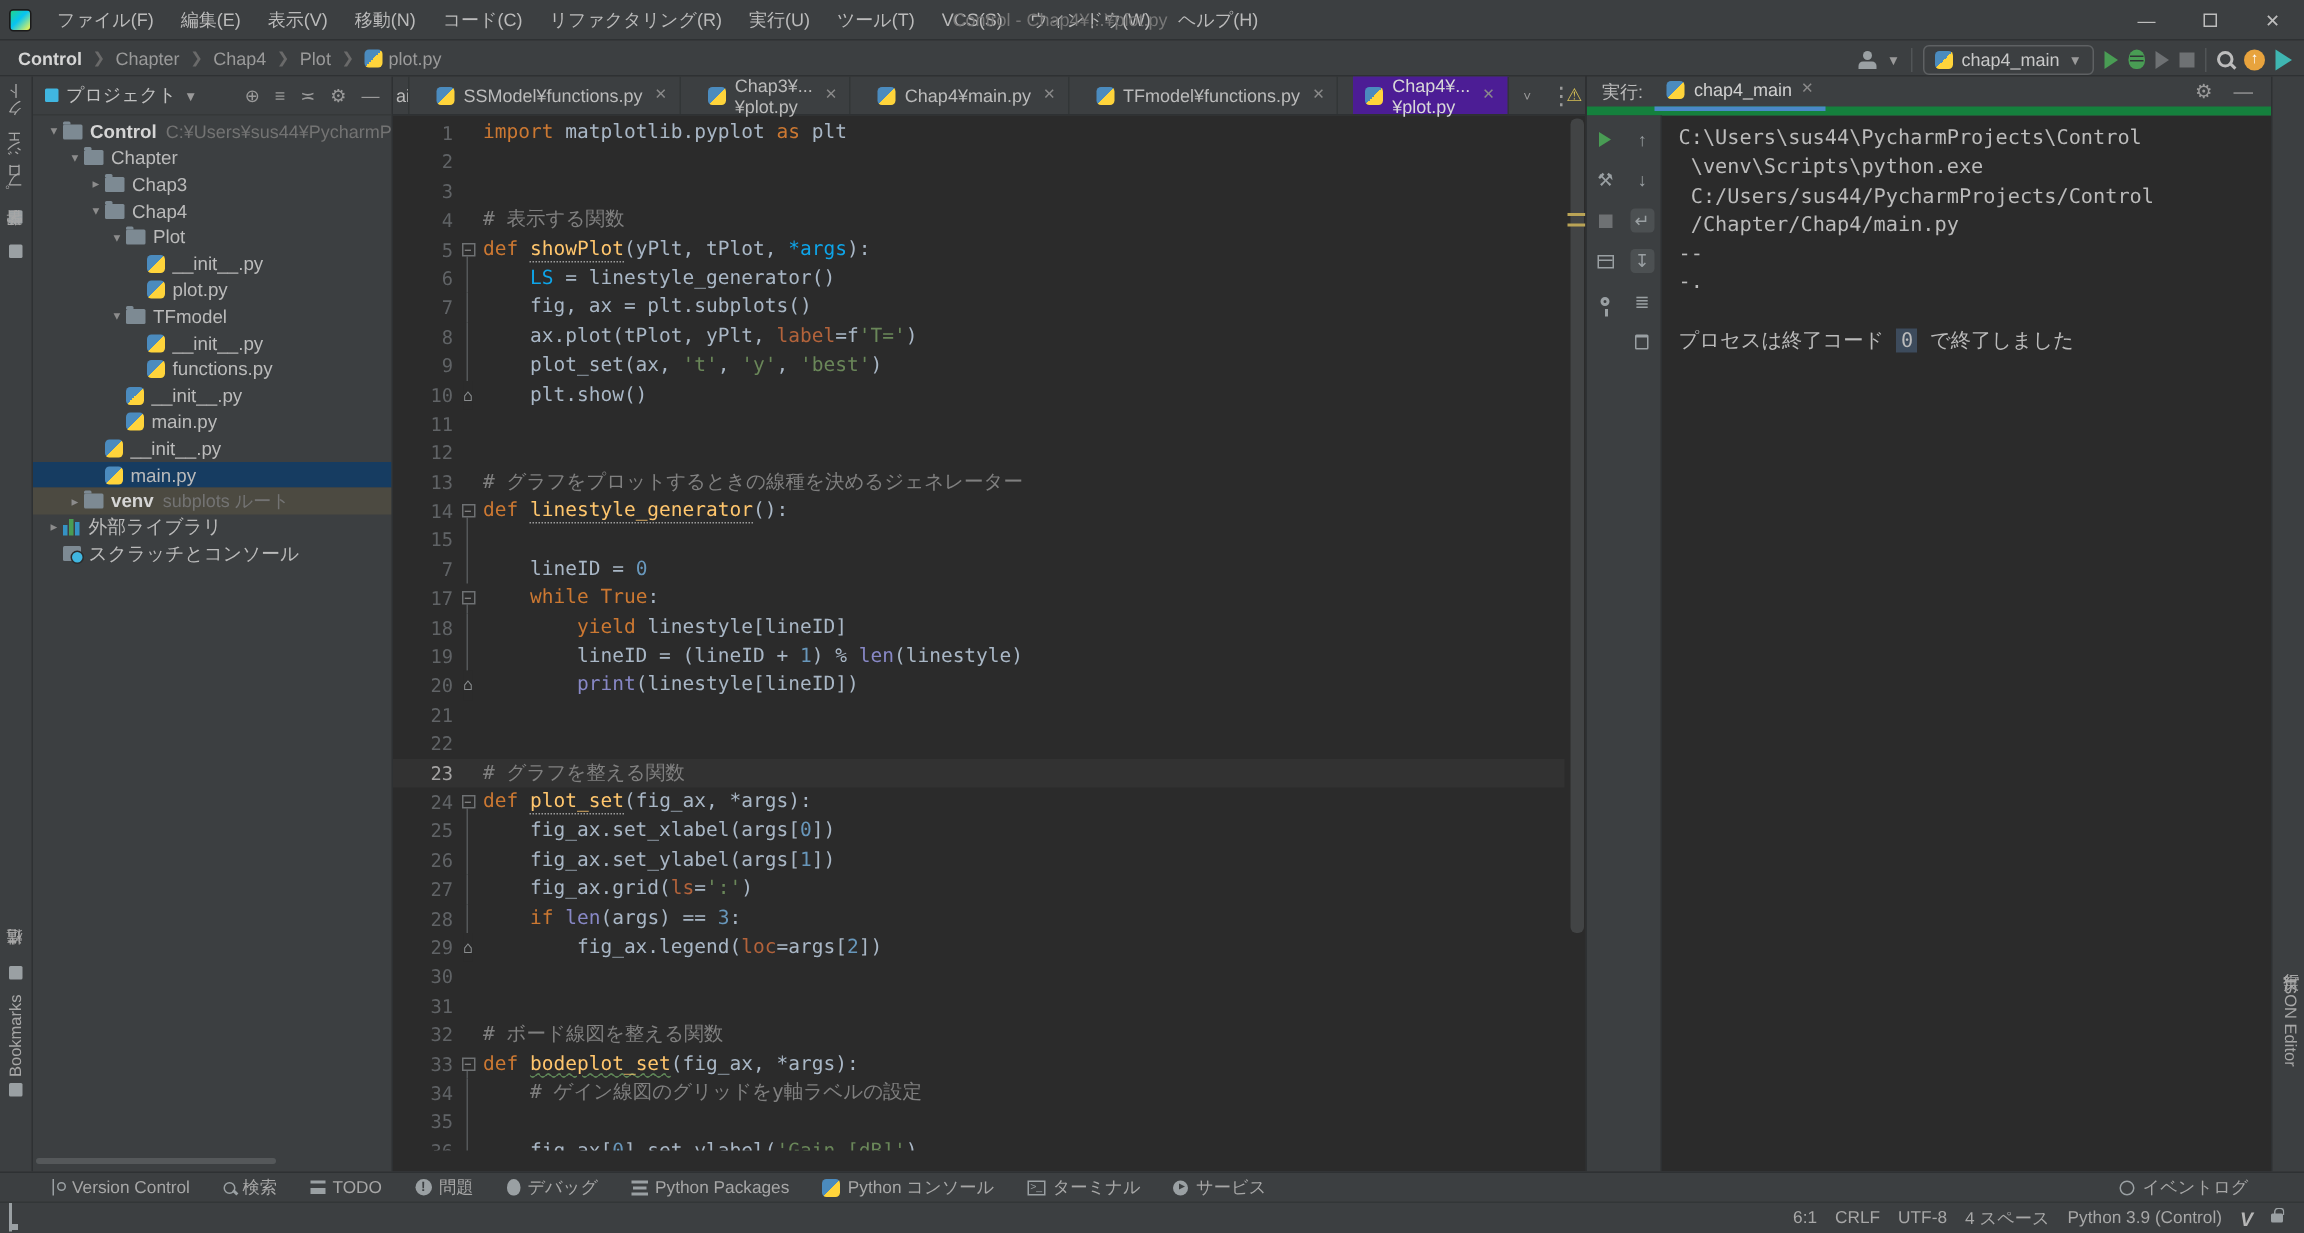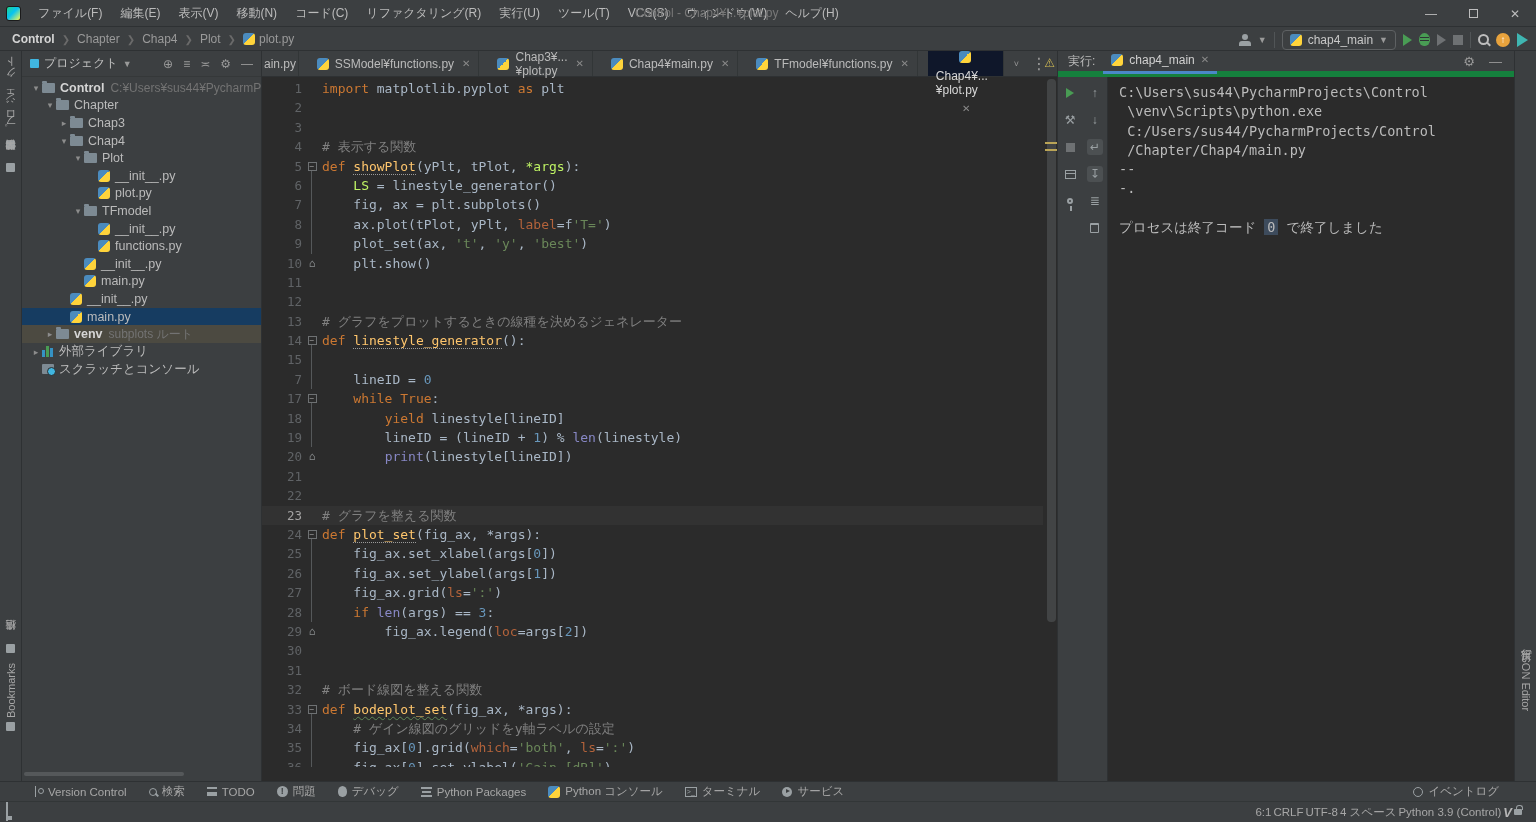--- a/index.html
+++ b/index.html
@@ -72,37 +72,37 @@
   .scratch-icon { width:12px; height:10px; background:#7d8a93; border-radius:1px; position:relative; margin-right:5px; flex:0 0 auto; }
   .scratch-icon:after { content:""; position:absolute; right:-2px; bottom:-2px; width:7px; height:7px; border-radius:50%; background:#40b6e0; border:1px solid #2b2b2b; }
   .tree-label.bold { font-weight:bold; color:#d5d5d5; }
   .tree-extra { color:#737373; margin-left:6px; font-size:12px; }
   #proj-hscroll { left:24px; top:772px; width:160px; height:4px; background:#5e6163; border-radius:2px; opacity:.75; }
 
   
   #editor { left:262px; top:51px; width:795px; height:730px; background:#2b2b2b; }
   #tabbar { height:26px; background:#3c3f41; display:flex; align-items:stretch; border-bottom:1px solid #2e3133;gap:10px; }
   .etab { display:flex; align-items:center; gap:6px; padding:0 8px; font-size:12px; color:#bbbbbb; border-right:1px solid #323637; cursor:default; }
-  .etab.active { background:#0f172a; color:#d8d8d8;flex-direction:column; }
+  .etab.active { background:#4c1d95; color:#d8d8d8; }
   .etab.clipped { width:52px; overflow:hidden; padding-left:2px; }
   .etab .x { color:#8a8a8a; font-size:10px; margin-left:2px; }
   .tab-extra { margin-left:auto; display:flex; align-items:center; gap:12px; padding-right:10px; color:#9a9a9a; }
   #code-wrap { position:relative; height:690px; overflow:hidden; font-family:"DejaVu Sans Mono","DejaVu Sans",monospace; font-size:13px; }
   .caret-line-bg { position:absolute; left:0; right:14px; height:19.4px; background:#323232; }
   .code-line { position:relative; display:flex; height:19.4px; line-height:19.4px; white-space:pre; }
   .gut { width:40px; text-align:right; color:#606366; flex:0 0 auto; font-size:12.5px; }
   .gut.cur { color:#a4a3a3; }
   .foldcol { width:20px; flex:0 0 auto; display:flex; align-items:center; justify-content:center; position:relative; }
   .foldcol .vline { position:absolute; left:9px; top:0; bottom:0; width:1px; background:#55585a; }
   .fold-box { width:9px; height:9px; border:1px solid #6e7173; background:#2b2b2b; color:#9a9a9a; font-size:8px; line-height:7px; text-align:center; z-index:1; }
   .fold-end { color:#8a8d8f; font-size:11px; z-index:1; background:#2b2b2b; }
   .code-text { color:#a9b7c6; }
   .kw { color:#cc7832; } .str { color:#6a8759; } .com { color:#808080; }
   .num { color:#6897bb; } .bi { color:#8888c6; } .pm { color:#b3633b; }
-  .dim { color:#bef264; }
+  .dim { color:#0ea5e9; }
   .fnd { color:#ffc66d; border-bottom:1px dotted #9a9a9a; }
   .spw { text-decoration:underline wavy 1px #5f8757; text-underline-offset:2px; }
   .spw2 { color:#ffc66d; text-decoration:underline wavy 1px #5f8757; text-underline-offset:2px; }
   #ed-scrollbar { position:absolute; right:1px; top:28px; width:9px; height:543px; background:#47494a; border-radius:4px; opacity:.85; }
   #ed-warn { position:absolute; right:2px; top:5px; color:#d6bf55; font-size:12px; font-family:"DejaVu Sans",sans-serif; }
   .stripe-mark { position:absolute; right:0; width:12px; height:2px; background:#baa456; }
 
   
   #runpanel { left:1057px; top:51px; width:457px; height:730px; background:#2b2b2b; border-left:1px solid #2e3133; }
   #run-header { height:26px; background:#3c3f41; display:flex; align-items:center; font-size:12px; color:#bbbbbb; border-bottom:6px solid #15803d; }
@@ -143,21 +143,21 @@
   .mini.mstack { width:11px; height:10px; border-top:2px solid #9aa0a3; border-bottom:2px solid #9aa0a3; position:relative; }
   .mini.mstack:after { content:""; position:absolute; top:2.5px; left:1px; width:9px; height:2px; background:#9aa0a3; }
   .mini.mterm { width:12px; height:10px; border:1px solid #9aa0a3; font-size:7px; line-height:8px; color:#9aa0a3; text-align:left; padding-left:1px; }
   .mini.mserv { width:10px; height:10px; border-radius:50%; background:#9aa0a3; position:relative; }
   .mini.mserv:after { content:""; position:absolute; left:3.5px; top:2.5px; width:0; height:0; border-left:4px solid #3c3f41; border-top:2.5px solid transparent; border-bottom:2.5px solid transparent; }
   .mini.mclock { width:10px; height:10px; border:1.5px solid #9aa0a3; border-radius:50%; }
   #statusbar { left:0; top:801px; width:1536px; height:21px; background:#3c3f41; display:flex; align-items:center; border-top:1px solid #323637; }
   #sb-left { margin-left:6px; }
   .sb-winicon { width:12px; height:10px; border:1px solid #9aa0a3; position:relative; }
   .sb-winicon:after { content:""; position:absolute; left:0; bottom:0; width:5px; height:4px; background:#9aa0a3; }
-  #sb-right { margin-left:auto; display:flex; align-items:center; gap:2px; margin-right:14px; font-size:11.5px; color:#a7a7a7; }
+  #sb-right { margin-left:auto; display:flex; align-items:center; gap:12px; margin-right:14px; font-size:11.5px; color:#a7a7a7; }
   .vim-v { color:#b6b6b6; font-weight:bold; font-style:italic; font-size:13px; }
   .lock-icon { width:8px; height:6px; background:#9aa0a3; position:relative; border-radius:1px; }
   .lock-icon:before { content:""; position:absolute; left:1.5px; top:-4px; width:5px; height:4px; border:1.5px solid #9aa0a3; border-bottom:none; border-radius:3px 3px 0 0; }
 </style>
 </head>
 <body>
 
 <div id="app">
 
   <div id="titlebar" class="abs">
@@ -417,21 +417,21 @@
         <div class="code-line"><span class="gut">25</span><span class="foldcol"><i class="vline"></i></span><span class="code-text"><span>    fig_ax.set_xlabel(args[</span><span class="num">0</span><span>])</span></span></div>
         <div class="code-line"><span class="gut">26</span><span class="foldcol"><i class="vline"></i></span><span class="code-text"><span>    fig_ax.set_ylabel(args[</span><span class="num">1</span><span>])</span></span></div>
         <div class="code-line"><span class="gut">27</span><span class="foldcol"><i class="vline"></i></span><span class="code-text"><span>    fig_ax.grid(</span><span class="pm">ls</span><span>=</span><span class="str">':'</span><span>)</span></span></div>
         <div class="code-line"><span class="gut">28</span><span class="foldcol"><i class="vline"></i></span><span class="code-text"><span>    </span><span class="kw">if</span><span> </span><span class="bi">len</span><span>(args) == </span><span class="num">3</span><span>:</span></span></div>
         <div class="code-line"><span class="gut">29</span><span class="foldcol"><i class="vline" style="bottom: 9px;"></i><span class="fold-end">⌂</span></span><span class="code-text"><span>        fig_ax.legend(</span><span class="pm">loc</span><span>=args[</span><span class="num">2</span><span>])</span></span></div>
         <div class="code-line"><span class="gut">30</span><span class="foldcol"></span><span class="code-text"></span></div>
         <div class="code-line"><span class="gut">31</span><span class="foldcol"></span><span class="code-text"></span></div>
         <div class="code-line"><span class="gut">32</span><span class="foldcol"></span><span class="code-text"><span class="com"># ボード線図を整える関数</span></span></div>
         <div class="code-line"><span class="gut">33</span><span class="foldcol"><i class="vline" style="top: 9px;"></i><span class="fold-box">−</span></span><span class="code-text"><span class="kw">def </span><span class="spw2">bodeplot_set</span><span>(fig_ax, *args):</span></span></div>
         <div class="code-line"><span class="gut">34</span><span class="foldcol"><i class="vline"></i></span><span class="code-text"><span class="com">    # ゲイン線図のグリッドをy軸ラベルの設定</span></span></div>
-        <div class="code-line"><span class="gut">35</span><span class="foldcol"><i class="vline"></i></span><span class="code-text"><span>    fig_ax[</span><span class="num">0</span><span>].grid(</span><span class="pm">which</span><span>=</span><span class="str">'both'</span><span>, </span><span class="pm">ls</span><span>=</span><span class="str">':'</span><span>)</span></span></div>
+        <div class="code-line"><span class="gut">35</span><span class="foldcol"><i class="vline"></i></span></div>
         <div class="code-line"><span class="gut">36</span><span class="foldcol"><i class="vline"></i></span><span class="code-text"><span>    fig_ax[</span><span class="num">0</span><span>].set_ylabel(</span><span class="str">'Gain [dB]'</span><span>)</span></span></div>
       </div>
     <div id="ed-scrollbar"></div>
     <div id="ed-warn">⚠</div>
     <div class="stripe-mark" style="top:91px"></div>
     <div class="stripe-mark" style="top:98px"></div>
   </div>
 
   <div id="runpanel" class="abs">
     <div id="run-header">

